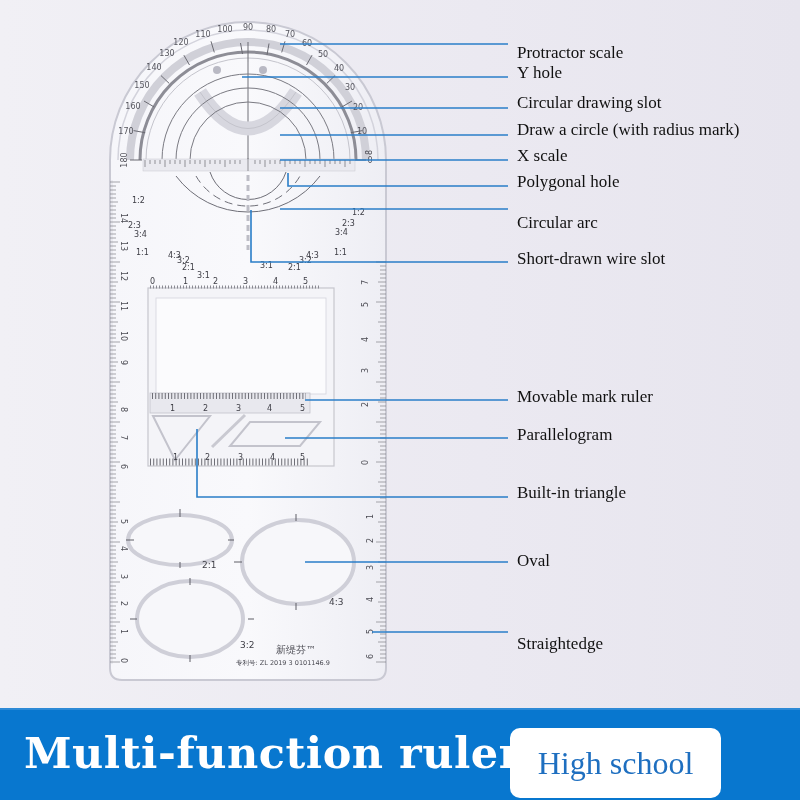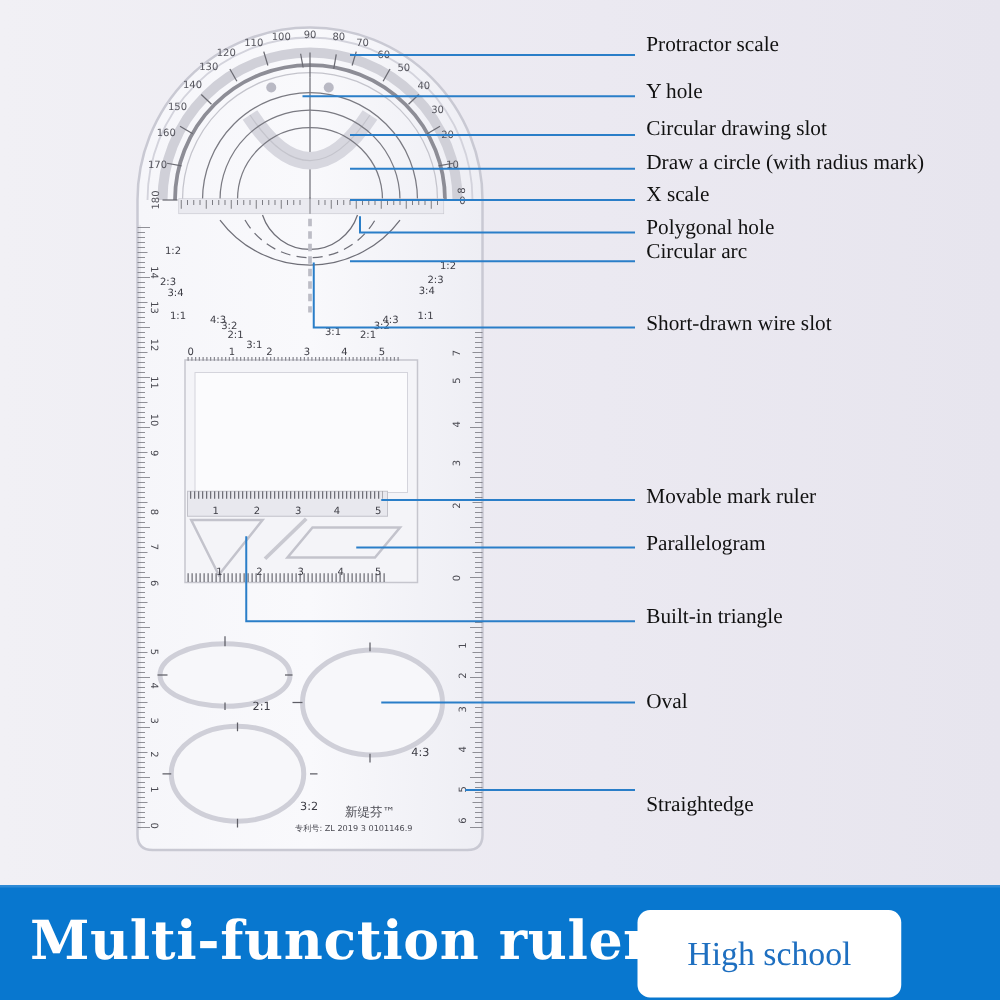--- a/index.html
+++ b/index.html
@@ -3,21 +3,21 @@
 <meta charset="utf-8">
 <style>
   html, body { margin:0; padding:0; }
   body { width:800px; height:800px; overflow:hidden; background:#eceaf2; position:relative; font-family:"DejaVu Serif", serif; }
   .stage { position:absolute; left:0; top:0; width:800px; height:710px; background:linear-gradient(90deg,#f1f0f5 0%,#ebe9f1 60%,#e7e5ee 100%); }
   .ruler-svg { position:absolute; left:0; top:0; }
   .label { position:absolute; left:517px; font-family:"Liberation Serif","DejaVu Serif",serif; font-size:17px; color:#111; white-space:nowrap; line-height:1; }
   .banner { position:absolute; left:0; top:708px; width:800px; height:92px; background:#0877cf; border-top:2px solid #2d8ad6; }
   .banner-title { position:absolute; left:24px; top:18px; font-family:"DejaVu Serif", serif; font-weight:bold; font-size:43px; color:#ffffff; letter-spacing:0.5px; white-space:nowrap; }
   .badge { position:absolute; left:510px; top:18px; width:211px; height:70px; background:#ffffff; border-radius:10px; }
-  .badge span { display:block; text-align:center; line-height:70px; font-family:"Liberation Serif","DejaVu Serif",serif; font-size:27px; color:#1e6fc0; }
+  .badge span { display:block; text-align:center; line-height:70px; font-family:"Liberation Serif","DejaVu Serif",serif; font-size:32px; color:#1e6fc0; }
 </style>
 </head>
 <body>
 
 <div class="stage"></div>
 
 <svg class="ruler-svg" width="800" height="710" viewBox="0 0 800 710" xmlns="http://www.w3.org/2000/svg">
   <defs>
     <linearGradient id="plastic" x1="0" y1="0" x2="1" y2="0">
       <stop offset="0" stop-color="#f6f6fa"></stop>
@@ -276,27 +276,27 @@
     <line x1="280" y1="209" x2="508" y2="209"></line>
     <polyline points="251,210 251,262 508,262"></polyline>
     <line x1="305" y1="400" x2="508" y2="400"></line>
     <line x1="285" y1="438" x2="508" y2="438"></line>
     <polyline points="197,429 197,497 508,497"></polyline>
     <line x1="305" y1="562" x2="508" y2="562"></line>
     <line x1="372" y1="632" x2="508" y2="632"></line>
   </g>
 </svg>
 
-<div class="label" style="top:27px">Protractor scale</div>
+<div class="label" style="top:44px">Protractor scale</div>
 <div class="label" style="top:64px">Y hole</div>
 <div class="label" style="top:94px">Circular drawing slot</div>
 <div class="label" style="top:121px">Draw a circle (with radius mark)</div>
 <div class="label" style="top:147px">X scale</div>
 <div class="label" style="top:173px">Polygonal hole</div>
-<div class="label" style="top:192px">Circular arc</div>
+<div class="label" style="top:214px">Circular arc</div>
 <div class="label" style="top:250px">Short-drawn wire slot</div>
 <div class="label" style="top:388px">Movable mark ruler</div>
 <div class="label" style="top:426px">Parallelogram</div>
 <div class="label" style="top:484px">Built-in triangle</div>
 <div class="label" style="top:552px">Oval</div>
 <div class="label" style="top:635px">Straightedge</div>
 
 <div class="banner">
   <div class="banner-title">Multi-function ruler</div>
   <div class="badge">

